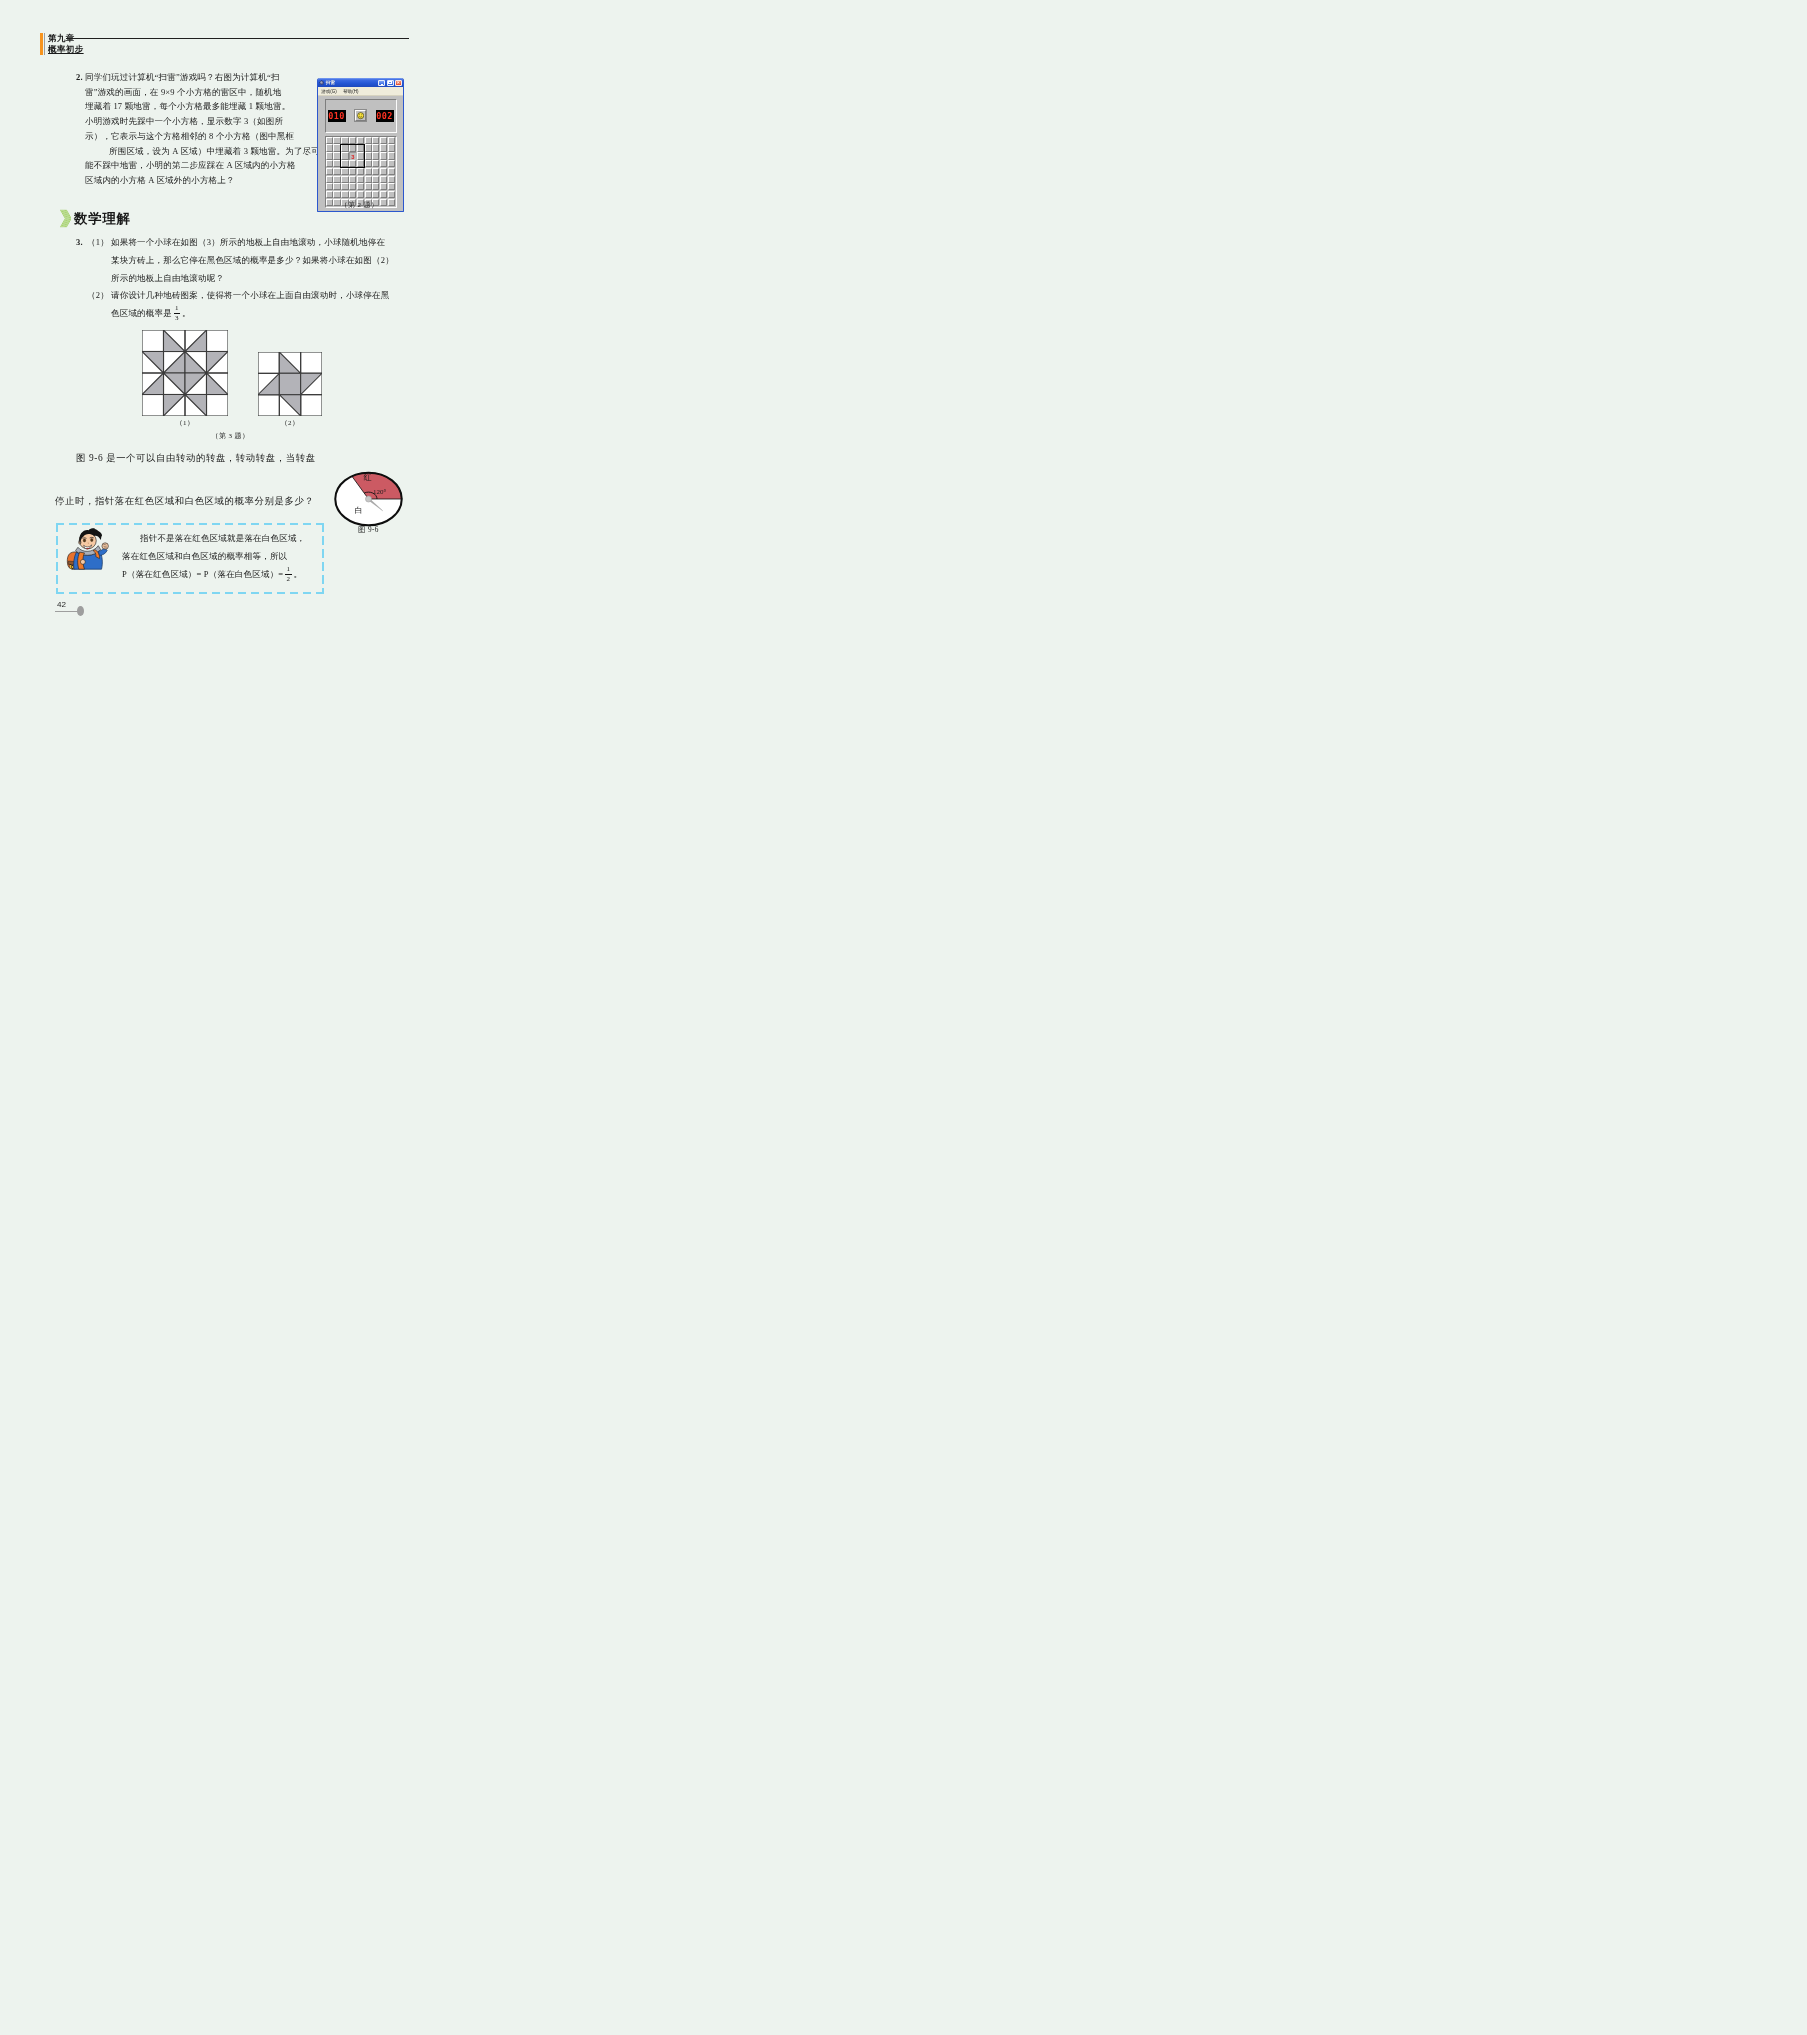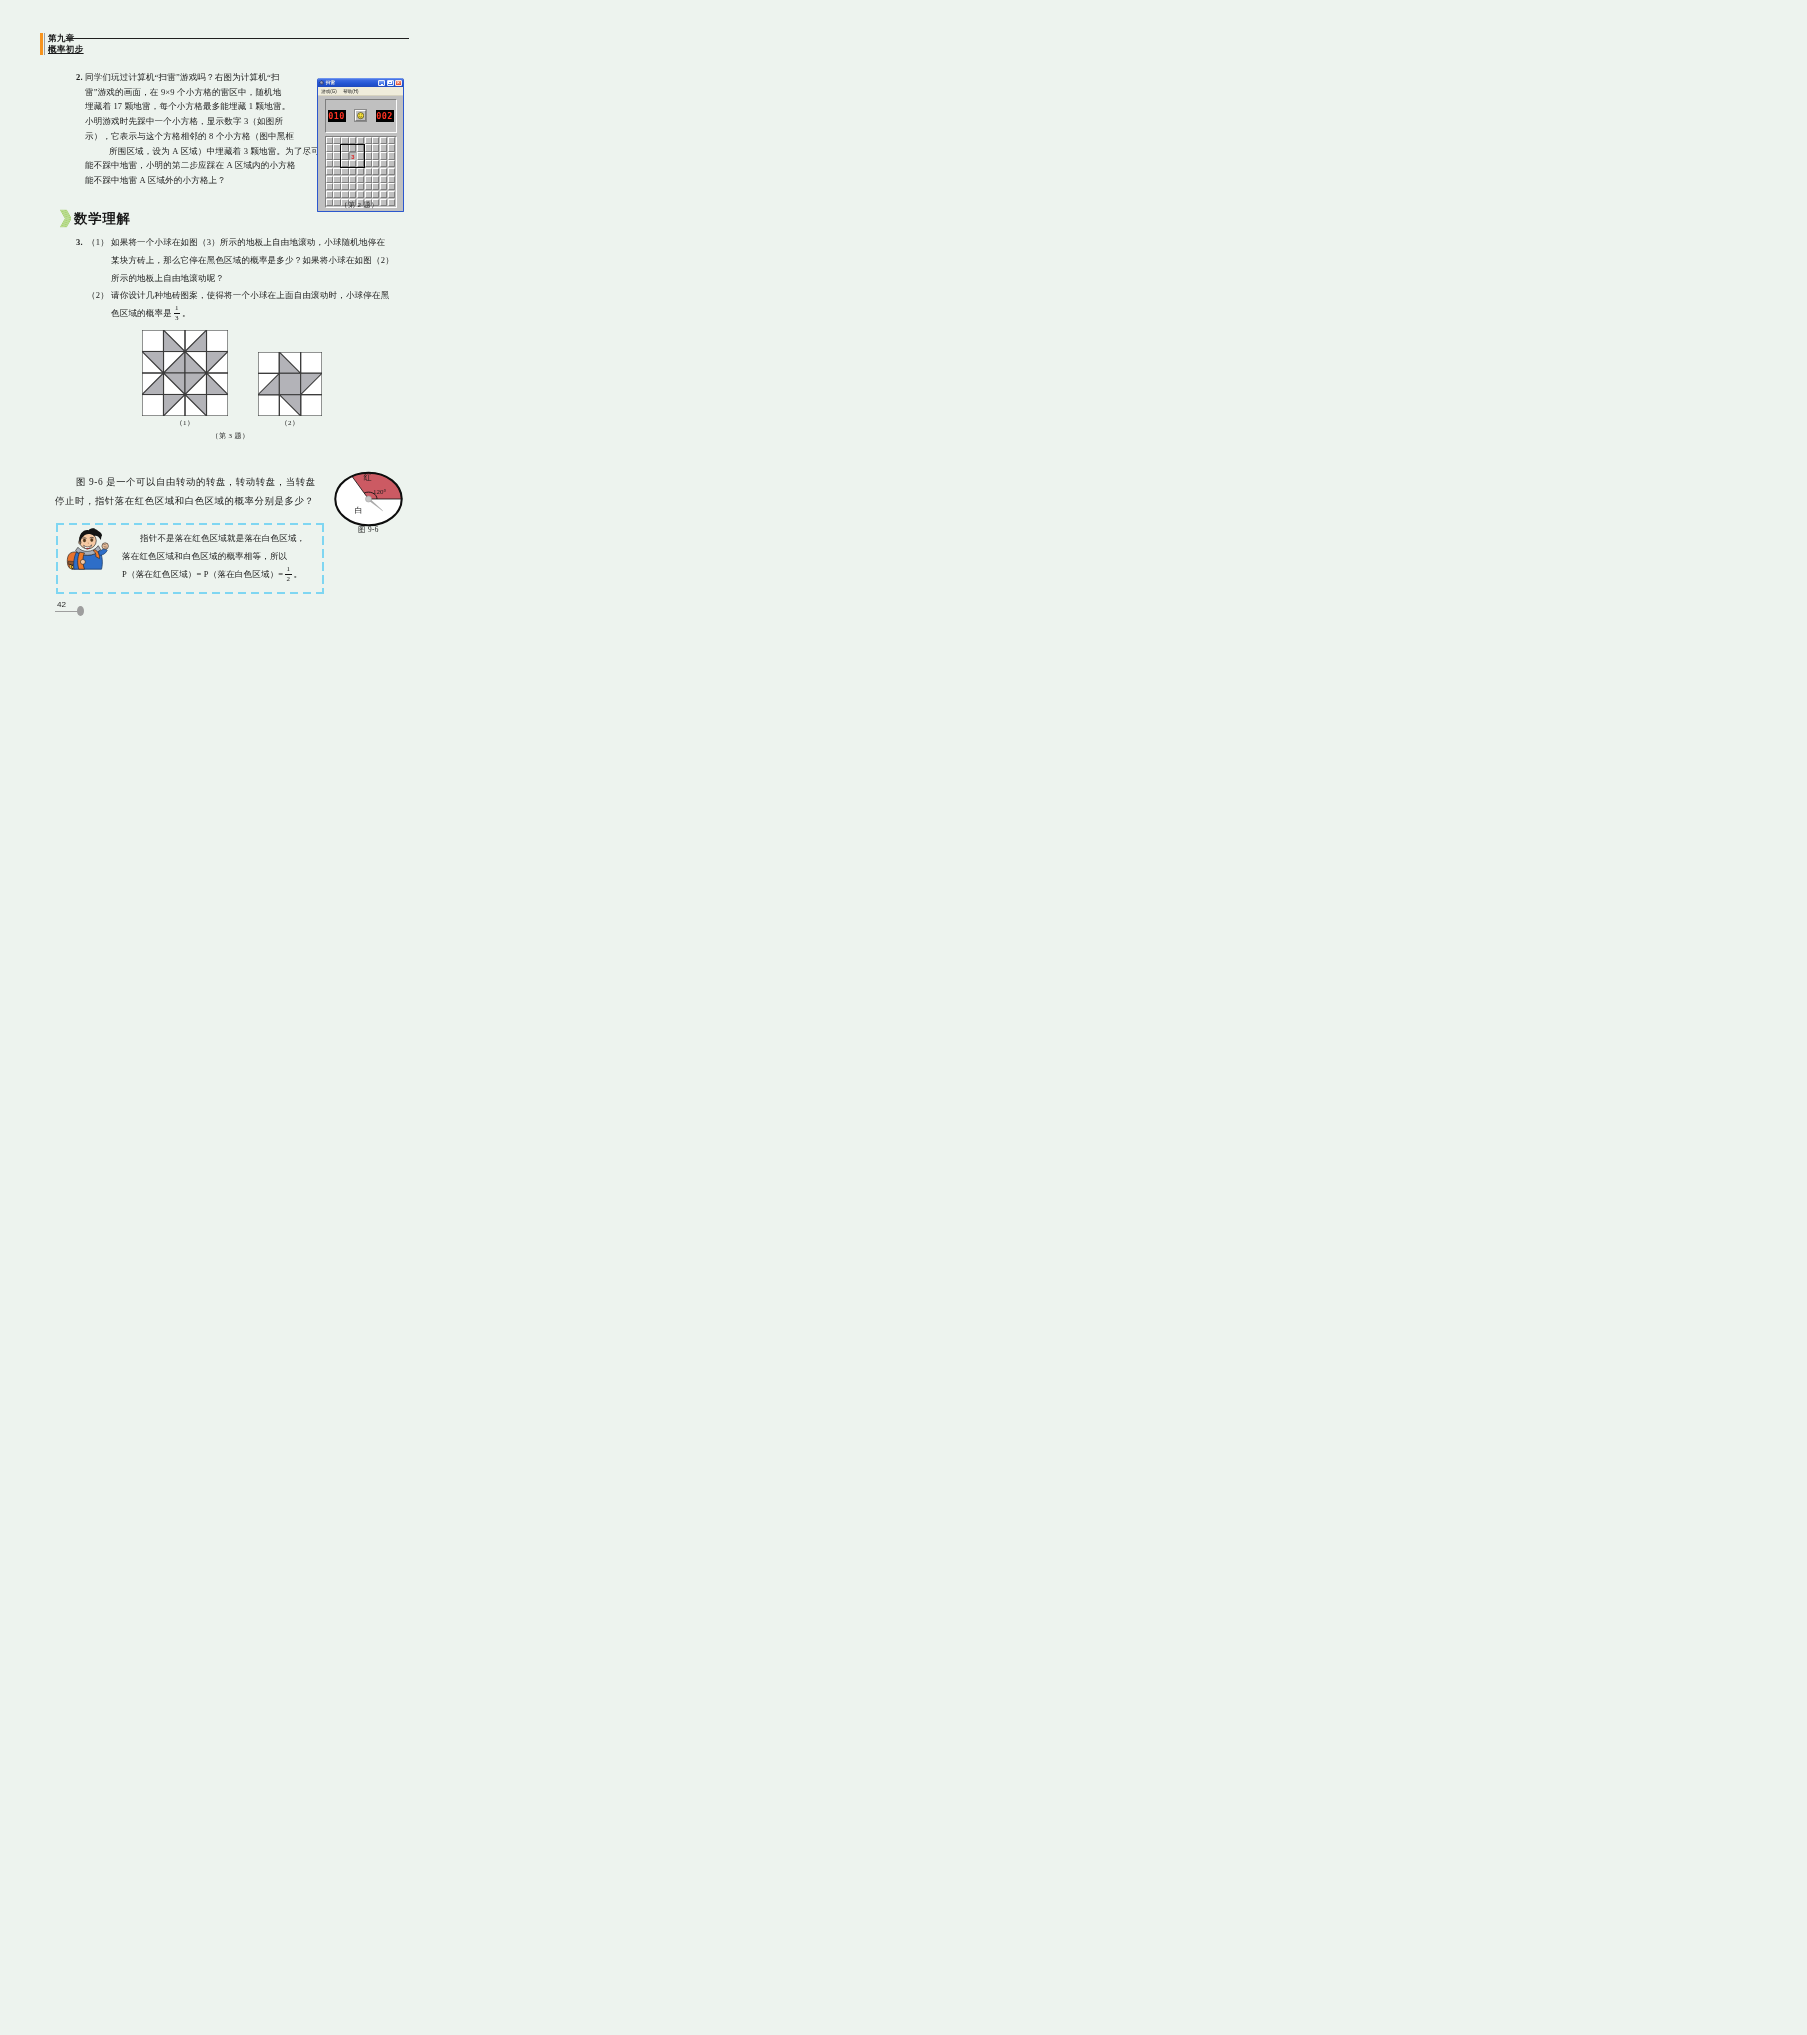--- a/index.html
+++ b/index.html
@@ -84,21 +84,21 @@
 <div class="hdr-rule" style="left:66px;top:38px;width:343px;"></div>
 
 <div class="bodyline pnum" style="left:76px;top:72px;">2.</div>
 <div class="bodyline" style="left:85px;top:72px;">同学们玩过计算机“扫雷”游戏吗？右图为计算机“扫</div>
 <div class="bodyline" style="left:85px;top:87px;">雷”游戏的画面，在 9×9 个小方格的雷区中，随机地</div>
 <div class="bodyline" style="left:85px;top:101px;">埋藏着 17 颗地雷，每个小方格最多能埋藏 1 颗地雷。</div>
 <div class="bodyline" style="left:85px;top:116px;">小明游戏时先踩中一个小方格，显示数字 3（如图所</div>
 <div class="bodyline" style="left:85px;top:131px;">示），它表示与这个方格相邻的 8 个小方格（图中黑框</div>
 <div class="bodyline" style="left:85px;top:146px;margin-left:24px;">所围区域，设为 A 区域）中埋藏着 3 颗地雷。为了尽可</div>
 <div class="bodyline" style="left:85px;top:160px;">能不踩中地雷，小明的第二步应踩在 A 区域内的小方格</div>
-<div class="bodyline" style="left:85px;top:175px;">能不踩中地雷 A 区域外的小方格上？</div>
+<div class="bodyline" style="left:85px;top:175px;">区域内的小方格 A 区域外的小方格上？</div>
 
 <div class="ms-window">
   <div class="ms-titlebar">
     <span style="display:inline-flex;">
       <svg viewBox="0 0 14 14" width="5.3" height="5.3">
         <line x1="7" y1="0.5" x2="7" y2="13.5" stroke="#202A52" stroke-width="1.4"></line>
         <line x1="0.5" y1="7" x2="13.5" y2="7" stroke="#202A52" stroke-width="1.4"></line>
         <line x1="2.2" y1="2.2" x2="11.8" y2="11.8" stroke="#202A52" stroke-width="1.2"></line>
         <line x1="11.8" y1="2.2" x2="2.2" y2="11.8" stroke="#202A52" stroke-width="1.2"></line>
         <circle cx="7" cy="7" r="4.6" fill="#7A80A8" stroke="#202A52" stroke-width="1"></circle>
@@ -294,21 +294,21 @@
     <polygon points="60,0 60,60 120,60" fill="#B3B3B8" stroke="#3A3A3A" stroke-width="3" stroke-linejoin="round"></polygon>
     <polygon points="60,60 60,120 0,120" fill="#B3B3B8" stroke="#3A3A3A" stroke-width="3" stroke-linejoin="round"></polygon>
     <polygon points="60,60 120,60 120,120 60,120" fill="#B3B3B8" stroke="#3A3A3A" stroke-width="3" stroke-linejoin="round"></polygon>
     <polygon points="120,60 180,60 120,120" fill="#B3B3B8" stroke="#3A3A3A" stroke-width="3" stroke-linejoin="round"></polygon>
     <polygon points="60,120 120,120 120,180" fill="#B3B3B8" stroke="#3A3A3A" stroke-width="3" stroke-linejoin="round"></polygon>
   </svg>
 <div class="caption center" style="left:142px;top:418px;width:86px;">（1）</div>
 <div class="caption center" style="left:258px;top:418px;width:64px;">（2）</div>
 <div class="caption center" style="left:163px;top:431px;width:135px;">（第 3 题）</div>
 
-<div class="bigline" style="left:76px;top:476px;">图 9-6 是一个可以自由转动的转盘，转动转盘，当转盘</div>
+<div class="bigline" style="left:76px;top:452px;">图 9-6 是一个可以自由转动的转盘，转动转盘，当转盘</div>
 <div class="bigline" style="left:55px;top:495px;">停止时，指针落在红色区域和白色区域的概率分别是多少？</div>
 
 <svg id="spinner-svg" class="abs" style="left:330px;top:468px;" width="77" height="62" viewBox="0 0 190 152">
     <ellipse cx="95" cy="76" rx="82" ry="65" fill="#FFFFFF" stroke="none"></ellipse>
     <path d="M 95 76 L 177 76 A 82 65 0 0 0 54.0 19.7 Z" fill="#CC5A63" stroke="#111" stroke-width="2"></path>
     <ellipse cx="95" cy="76" rx="82" ry="65" fill="none" stroke="#0E0E0E" stroke-width="5"></ellipse>
     <path d="M 116 76 A 21 17 0 0 0 84.5 61.3" fill="none" stroke="#111" stroke-width="2.2"></path>
     <polygon points="93.5,77.8 96.5,74.2 130,105" fill="#ACACAC" stroke="#878787" stroke-width="0.8"></polygon>
     <circle cx="95" cy="76" r="7.5" fill="#C6C6C6" stroke="#969696" stroke-width="1.2"></circle>
   </svg>

